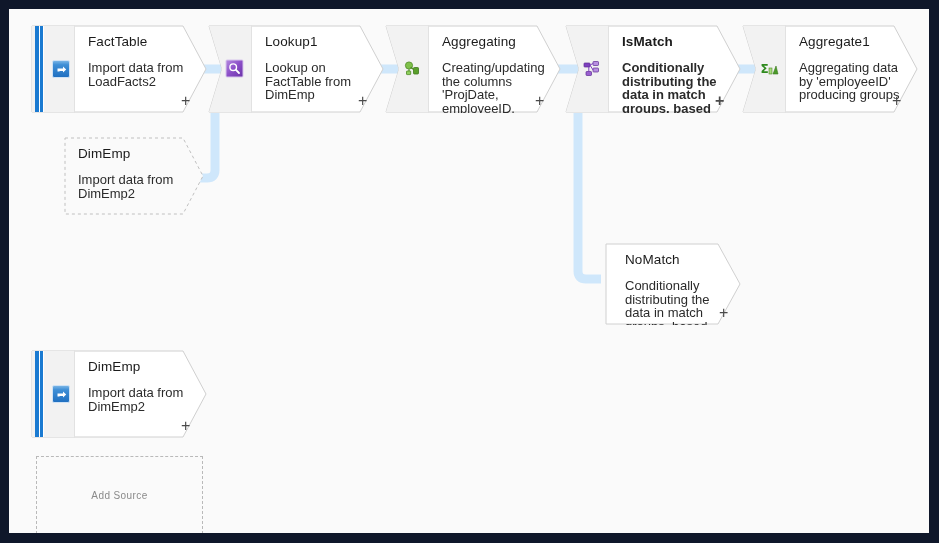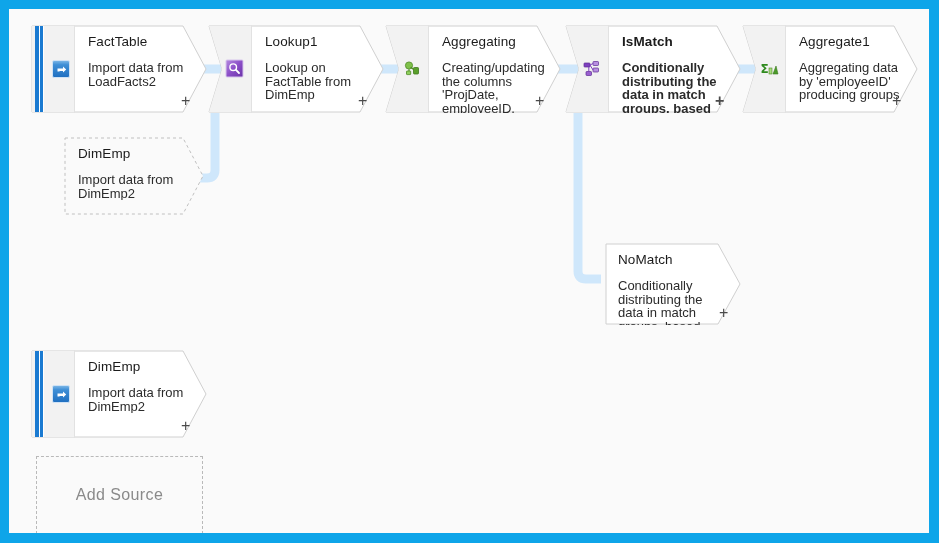--- a/index.html
+++ b/index.html
@@ -13,21 +13,21 @@
     height: 543px;
     overflow: hidden;
     font-family: "Liberation Sans", sans-serif;
   }
 
   
   #app-frame {
     position: absolute;
     left: 0; top: 0;
     width: 939px; height: 543px;
-    background: #0ea5e9;
+    background: #0f172a;
     box-sizing: border-box;
     padding: 9px 10px 10px 9px;
   }
   #canvas {
     position: relative;
     width: 920px;
     height: 524px;
     background: #fafafa;
     overflow: hidden;
   }
@@ -125,21 +125,21 @@
   .add-source {
     position: absolute;
     box-sizing: border-box;
     border: 1px dashed #b9b9b9;
     background: #fafafa;
     display: flex;
     align-items: center;
     justify-content: center;
   }
   .add-source-label {
-    font-size: 16px;
+    font-size: 10px;
     color: #8a8a8a;
     letter-spacing: .4px;
   }
 
   
   .icon-wrap {
     position: relative;
     width: 20px; height: 20px;
     display: block;
   }
@@ -314,21 +314,21 @@
         </div>
       </div>
       <span class="plus-handle" style="left:150px; top:68px;">+</span>
     </div>
 
     <div class="node" style="left:596px; top:234px; width:136px; height:82px;">
       <svg class="node-shape" viewBox="0 0 136 82" preserveAspectRatio="none">
         <path d="M1,1 L113,1 L135,41 L113,81 L1,81 Z" fill="#ffffff" stroke="#d0d0d0" stroke-width="1"></path>
       </svg>
       <div class="node-body">
-        <div class="node-text" style="padding-left:13px;">
+        <div class="node-text" style="padding-left:20px;">
           <div class="node-title">NoMatch</div>
           <div class="node-desc">Conditionally distributing the data in match groups, based</div>
         </div>
       </div>
       <span class="plus-handle" style="left:114px; top:62px;">+</span>
     </div>
 
     <div class="node" style="left:22px; top:341px; width:176px; height:88px;">
       <svg class="node-shape" viewBox="0 0 176 88" preserveAspectRatio="none">
         <path d="M1,1 L152,1 L175,44 L152,87 L1,87 Z" fill="#ffffff" stroke="#d0d0d0" stroke-width="1"></path>

